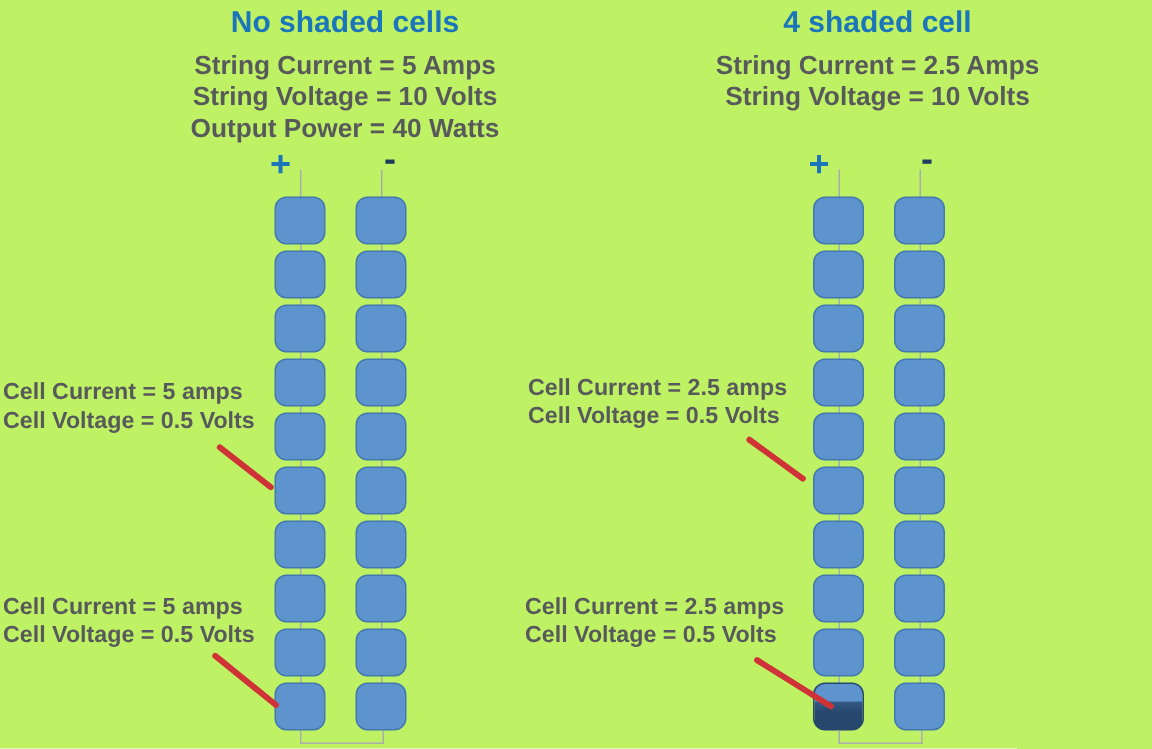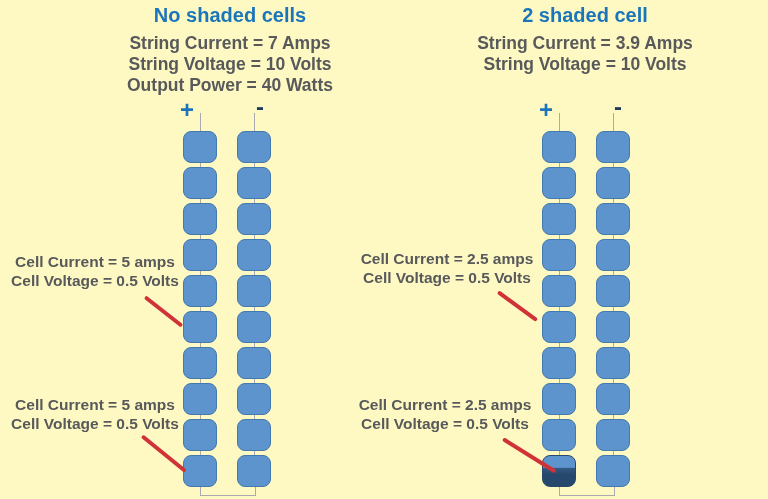--- a/index.html
+++ b/index.html
@@ -1,17 +1,17 @@
 <!DOCTYPE html>
 <html style="--title_blue: #1b75bb; --text_gray: #58595b; --cell_blue: #5e94ce; --cell_border: #4379ae; --shade_mid: #335a85; --shade_dark: #27486d; --wire_gray: #a9abae; --pointer_red: #cf3237; --minus_navy: #1f3c5c;"><head>
 <meta charset="utf-8">
 <style>
   html,body{margin:0;padding:0;background:#ffffff;}
   #stage{
-    position:relative;width:768px;height:499px;overflow:hidden;background:#fef9c3;
+    position:relative;width:768px;height:499px;overflow:hidden;background:#bef264;
     font-family:"Liberation Sans","DejaVu Sans",sans-serif;
   }
   
   .panel-header{position:absolute;top:4px;text-align:center;}
   .panel-header.left{left:40px;width:380px;}
   .panel-header.right{left:410px;width:350px;}
   .panel-title{font-size:20px;font-weight:700;color:var(--title_blue);margin:0 0 6px 0;}
   .stat-line{font-size:17.5px;font-weight:700;color:var(--text_gray);line-height:21px;}
   
   .column{
@@ -45,21 +45,21 @@
   
   .bottom-wire{
     position:absolute;top:487px;width:54px;height:8px;
     border-left:1px solid var(--wire_gray);
     border-right:1px solid var(--wire_gray);
     border-bottom:1px solid var(--wire_gray);
   }
   .wire-L{left:200px;} .wire-R{left:559px;}
   
   .ann{
-    position:absolute;text-align:center;font-size:15.5px;font-weight:700;
+    position:absolute;font-size:15.5px;font-weight:700;
     color:var(--text_gray);line-height:19px;
   }
   .ann-L1{left:2px;width:186px;top:252px;}
   .ann-L2{left:2px;width:186px;top:395px;}
   .ann-R1{left:352px;width:190px;top:249px;}
   .ann-R2{left:350px;width:190px;top:395px;}
   
   .pointer{
     position:absolute;height:4px;background:var(--pointer_red);
     transform-origin:0 50%;border-radius:2px;
@@ -69,28 +69,28 @@
   .ptr-R1{left:498px;top:290px;width:48px;transform:rotate(36deg);}
   .ptr-R2{left:503px;top:437px;width:62px;transform:rotate(32deg);}
 </style>
 </head>
 <body>
 
 <div id="stage">
 
   <div class="panel-header left">
     <div class="panel-title">No shaded cells</div>
-    <div class="stat-line">String Current = 7 Amps</div>
+    <div class="stat-line">String Current = 5 Amps</div>
     <div class="stat-line">String Voltage = 10 Volts</div>
     <div class="stat-line">Output Power = 40 Watts</div>
   </div>
 
   <div class="panel-header right">
-    <div class="panel-title">2 shaded cell</div>
-    <div class="stat-line">String Current = 3.9 Amps</div>
+    <div class="panel-title">4 shaded cell</div>
+    <div class="stat-line">String Current = 2.5 Amps</div>
     <div class="stat-line">String Voltage = 10 Volts</div>
   </div>
 
   <div class="terminal plus t-Lplus">+</div>
   <div class="terminal minus t-Lminus">-</div>
 
   <div class="terminal plus t-Rplus">+</div>
   <div class="terminal minus t-Rminus">-</div>
 
   <div class="column col-L1">

